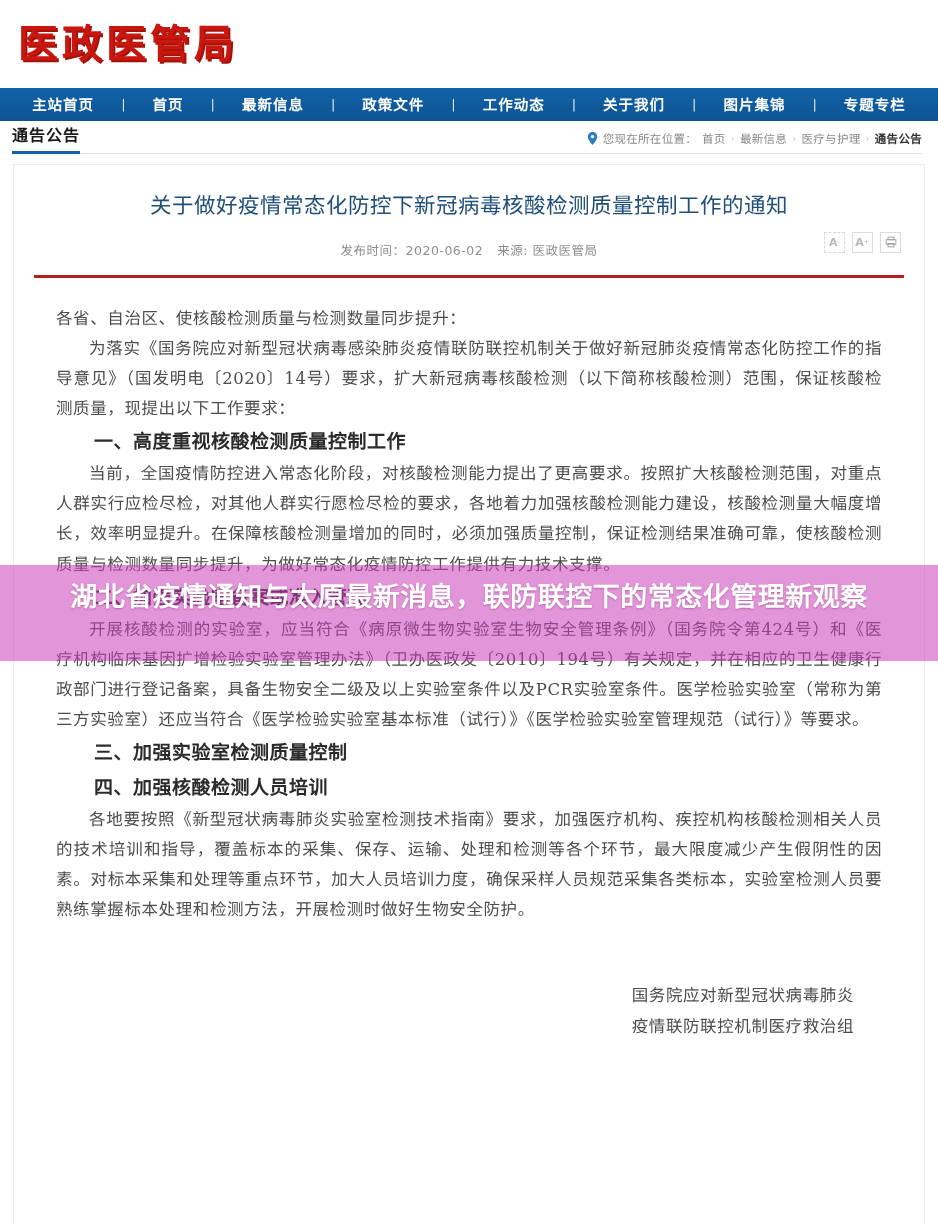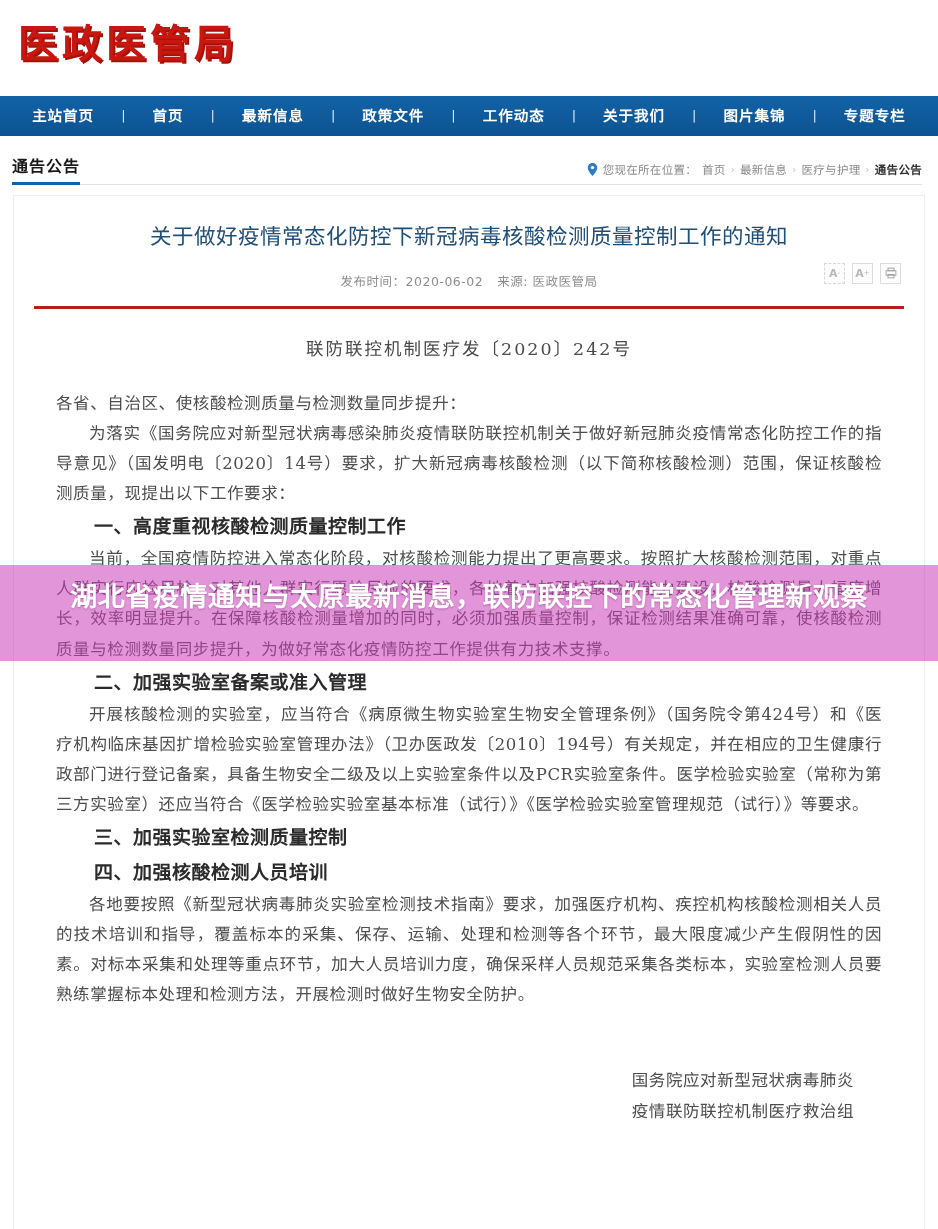--- a/index.html
+++ b/index.html
@@ -30,28 +30,27 @@
     font-weight: bold;
     letter-spacing: 4px;
     color: #c9160f;
     text-shadow: 2px 2px 0 #a4120c;
     line-height: 1;
     font-family: "DejaVu Sans", "Liberation Sans", sans-serif;
   }
 
   
   .main-nav {
-    height: 40px;
+    height: 33px;
     background: #0f5b9e;
     background: linear-gradient(180deg, #1262a6 0%, #0d5392 100%);
     display: flex;
     align-items: center;
     justify-content: center;
     gap: 0;
-    margin-top: 8px;
   }
   .nav-item {
     color: #ffffff;
     font-size: 14.5px;
     font-weight: bold;
     letter-spacing: 1px;
     padding: 0 26px;
     line-height: 40px;
     white-space: nowrap;
     cursor: pointer;
@@ -59,21 +58,21 @@
   .nav-sep {
     color: #ffffff;
     font-size: 13px;
     opacity: .85;
     line-height: 40px;
     padding: 0 1px;
   }
 
   
   .crumb-bar {
-    height: 49px;
+    height: 33px;
     background: #ffffff;
     display: flex;
     align-items: flex-end;
     justify-content: space-between;
     padding: 0 16px 0 12px;
     position: relative;
   }
   .crumb-bar::after {
     content: "";
     position: absolute;
@@ -299,21 +298,20 @@
             <rect x="4" y="1.5" width="8" height="3.5"></rect>
             <rect x="1.5" y="5" width="13" height="6"></rect>
             <rect x="4" y="10" width="8" height="4.5"></rect>
           </svg>
         </span>
       </div>
     </div>
   </div>
 
   <div class="doc-body">
-    <div class="doc-number">联防联控机制医疗发〔2020〕242号</div>
 
     <p class="doc-p">各省、自治区、使核酸检测质量与检测数量同步提升：</p>
     <p class="doc-p indent">为落实《国务院应对新型冠状病毒感染肺炎疫情联防联控机制关于做好新冠肺炎疫情常态化防控工作的指导意见》（国发明电〔2020〕14号）要求，扩大新冠病毒核酸检测（以下简称核酸检测）范围，保证核酸检测质量，现提出以下工作要求：</p>
 
     <div class="doc-h">一、高度重视核酸检测质量控制工作</div>
     <p class="doc-p indent">当前，全国疫情防控进入常态化阶段，对核酸检测能力提出了更高要求。按照扩大核酸检测范围，对重点人群实行应检尽检，对其他人群实行愿检尽检的要求，各地着力加强核酸检测能力建设，核酸检测量大幅度增长，效率明显提升。在保障核酸检测量增加的同时，必须加强质量控制，保证检测结果准确可靠，使核酸检测质量与检测数量同步提升，为做好常态化疫情防控工作提供有力技术支撑。</p>
 
     <div class="doc-h">二、加强实验室备案或准入管理</div>
     <p class="doc-p indent">开展核酸检测的实验室，应当符合《病原微生物实验室生物安全管理条例》（国务院令第424号）和《医疗机构临床基因扩增检验实验室管理办法》（卫办医政发〔2010〕194号）有关规定，并在相应的卫生健康行政部门进行登记备案，具备生物安全二级及以上实验室条件以及PCR实验室条件。医学检验实验室（常称为第三方实验室）还应当符合《医学检验实验室基本标准（试行）》《医学检验实验室管理规范（试行）》等要求。</p>
 

